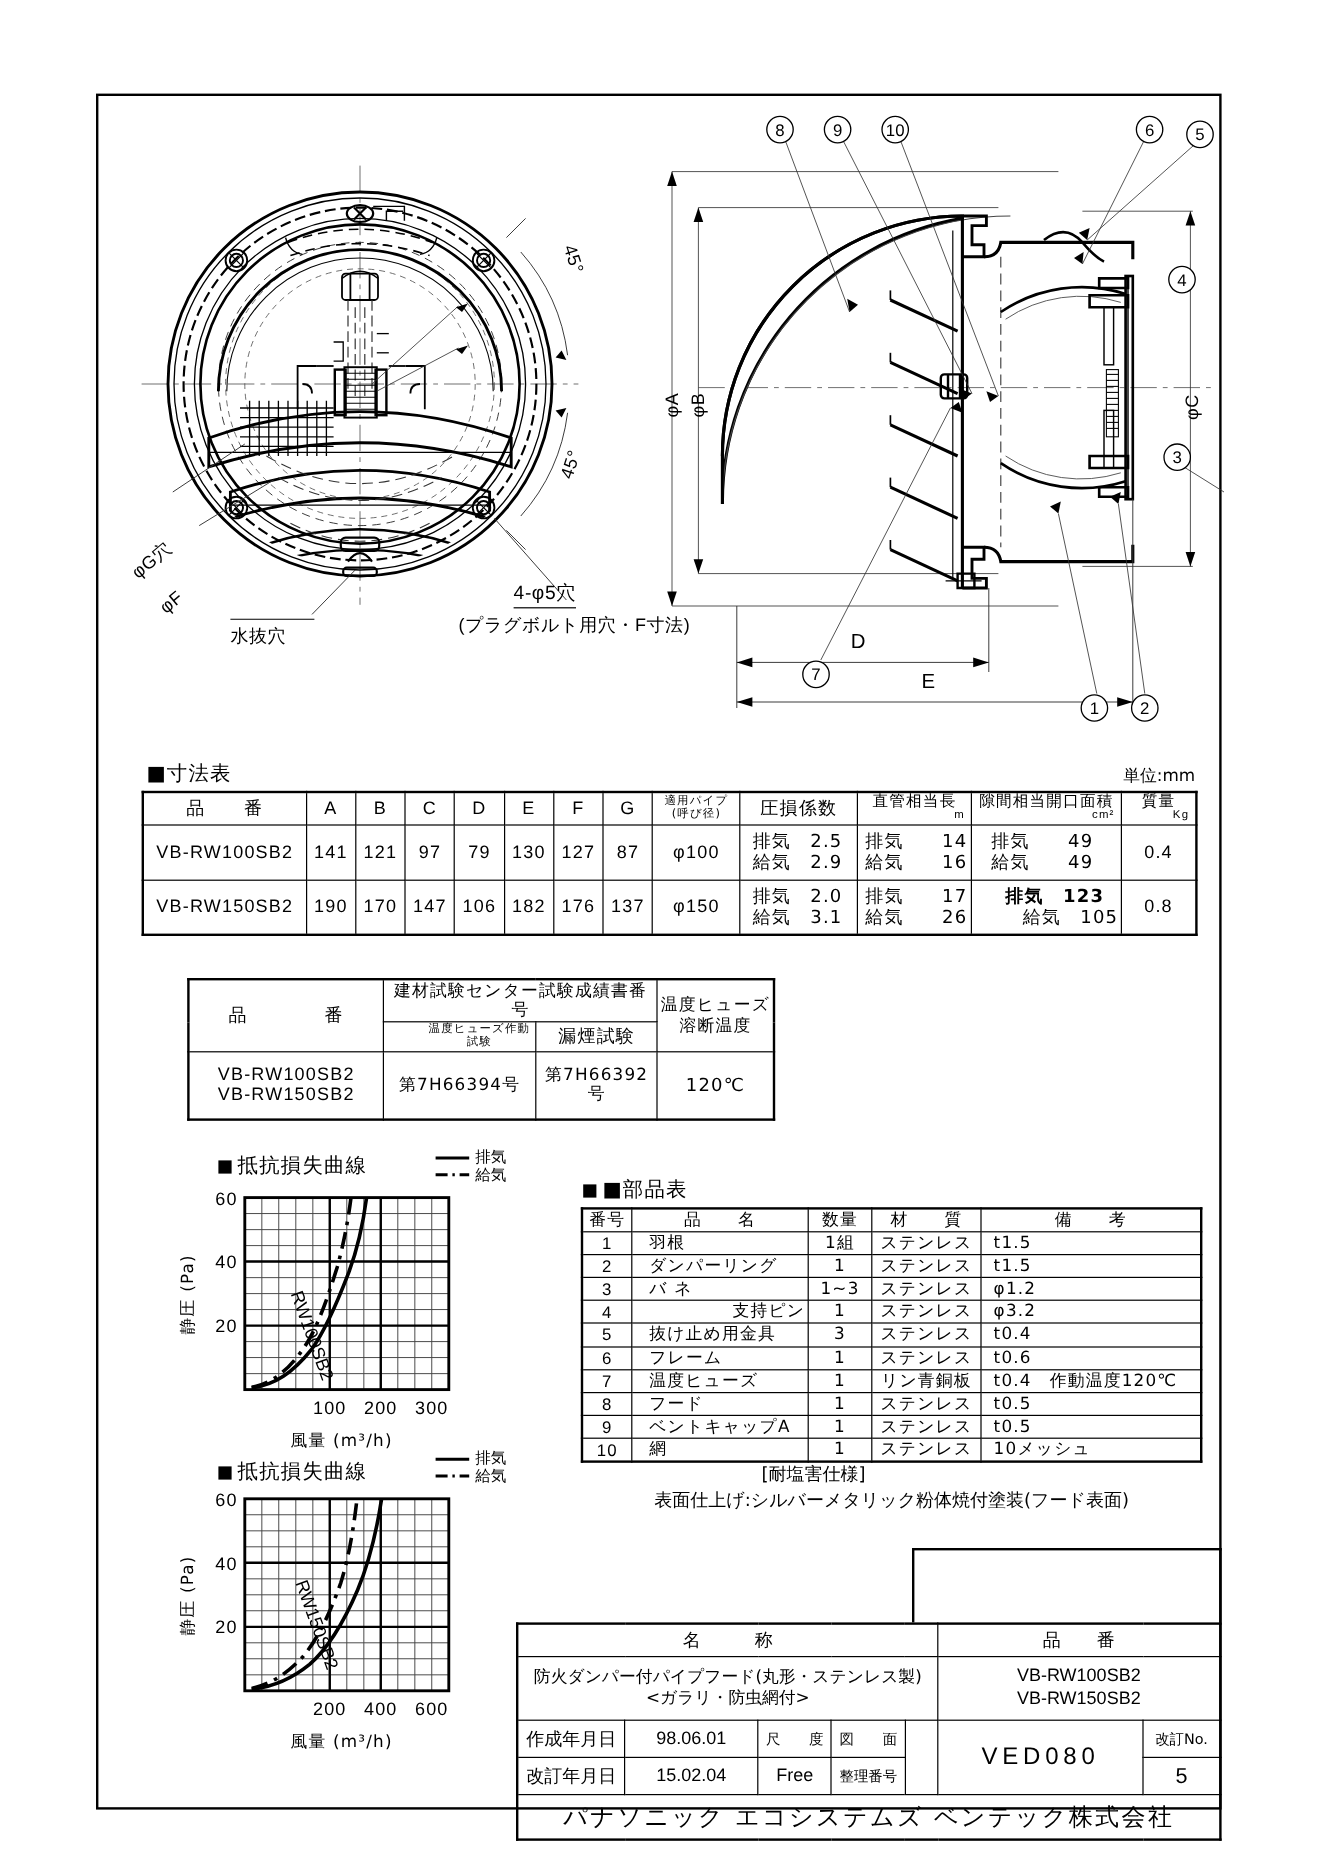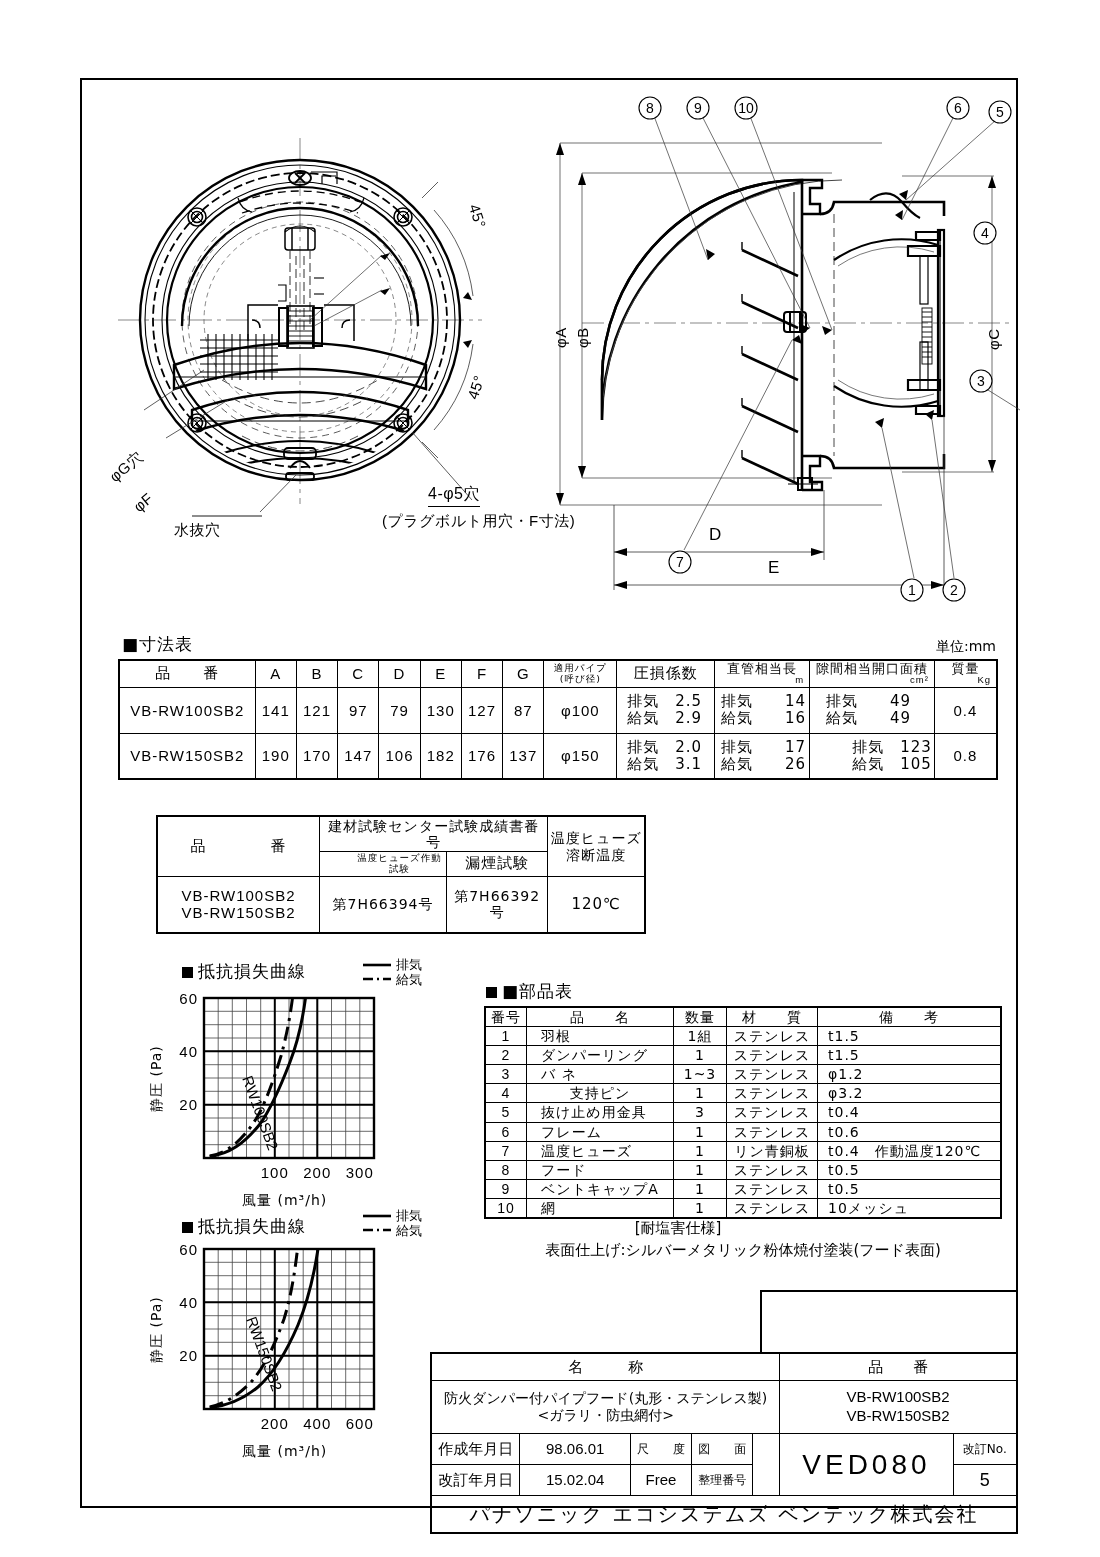--- a/index.html
+++ b/index.html
@@ -18,21 +18,21 @@
   
   .chartbox{position:absolute;}
   .chart-title{font-size:17px;letter-spacing:1px;white-space:nowrap;}
   .legend{font-size:13px;line-height:1.05;}
   .axis-t{font-size:14px;letter-spacing:1px;}
   
   table.tb{border-collapse:collapse;font-size:15px;}
   table.tb td{border:1px solid #000;text-align:center;padding:2px 3px;line-height:1.25;}
   table.tb{border:2px solid #000;}
   .cell-sm{font-size:12px;}
-  .cell-lg{font-size:28px;letter-spacing:4px;}
+  .cell-lg{font-size:20px;letter-spacing:4px;}
   .jp{font-family:"DejaVu Sans","Liberation Sans",sans-serif;}
 </style>
 </head>
 <body>
 
 <div class="sheet">
 
   <div class="abs" style="left:0px;top:0px;width:470px;height:500px;">
     <svg width="470" height="500" viewBox="0 0 470 500">
       <defs>
@@ -203,21 +203,21 @@
         <line x1="330" y1="352" x2="390" y2="420" stroke-width="0.8" stroke="#333"></line>
 
         <line x1="228" y1="240" x2="300" y2="175" stroke-width="0.7" stroke="#333"></line>
         <line x1="232" y1="246" x2="300" y2="210" stroke-width="0.7" stroke="#333"></line>
         <path d="M298 176 l 10 -3 l -5 7" fill="#000" stroke="none"></path>
         <path d="M298 211 l 10 -3 l -5 7" fill="#000" stroke="none"></path>
       </g>
     </svg>
     <div class="lbl" style="left:24px;top:392px;transform:rotate(-40deg);transform-origin:left top;font-size:15px;">φG穴</div>
     <div class="lbl" style="left:48px;top:422px;transform:rotate(-40deg);transform-origin:left top;font-size:15px;">φF</div>
-    <div class="lbl" style="left:92px;top:441px;font-size:15px;text-align:right;">水抜穴</div>
+    <div class="lbl" style="left:110px;top:441px;font-size:15px;text-align:right;">水抜穴</div>
     <div class="lbl" style="left:400px;top:122px;transform:rotate(72deg);transform-origin:left top;font-size:15px;">45°</div>
     <div class="lbl" style="left:382px;top:316px;transform:rotate(-72deg);transform-origin:left top;font-size:15px;">45°</div>
     <div class="lbl" style="left:346px;top:404px;font-size:16px;text-decoration:none;border-bottom:1.4px solid #000;padding-bottom:1px;">4-φ5穴</div>
     <div class="lbl" style="left:300px;top:432px;font-size:15px;">(プラグボルト用穴・F寸法)</div>
   </div>
 
   <div class="abs" style="left:420px;top:0px;width:518px;height:530px;">
     <svg width="518" height="530" viewBox="0 0 518 530">
       <g fill="none" stroke="#000">
 
@@ -481,21 +481,21 @@
           <td>φ150</td>
           <td>
             <div class="jp" style="text-align:left;padding-left:8px;">排気　2.0</div>
             <div class="jp" style="text-align:left;padding-left:8px;">給気　3.1</div>
           </td>
           <td>
             <div class="jp" style="text-align:left;padding-left:4px;">排気　　17</div>
             <div class="jp" style="text-align:left;padding-left:4px;">給気　　26</div>
           </td>
           <td>
-            <div class="jp" style="text-align:right;padding-left:14px;">排気　123</div>
+            <div class="jp" style="text-align:center;padding-left:14px;font-weight:bold;">排気　123</div>
             <div class="jp" style="text-align:right;padding-left:14px;">給気　105</div>
           </td>
           <td>0.8</td>
         </tr>
       </tbody>
     </table>
   </div>
 
   <div class="abs" style="left:74px;top:735px;">
     <table class="dw" style="width:490px;">
@@ -699,21 +699,21 @@
         </tr>
         <tr>
           <td>3</td>
           <td class="jp" style="text-align:left;padding-left:14px;">バ ネ</td>
           <td class="jp">1~3</td>
           <td class="jp">ステンレス</td>
           <td style="text-align:left;padding-left:10px;" class="jp">φ1.2</td>
         </tr>
         <tr>
           <td>4</td>
-          <td class="jp" style="text-align:center;padding-left:2px;">支持ピン</td>
+          <td class="jp" style="text-align:right;padding-left:2px;">支持ピン</td>
           <td class="jp">1</td>
           <td class="jp">ステンレス</td>
           <td style="text-align:left;padding-left:10px;" class="jp">φ3.2</td>
         </tr>
         <tr>
           <td>5</td>
           <td class="jp" style="text-align:left;padding-left:14px;">抜け止め用金具</td>
           <td class="jp">3</td>
           <td class="jp">ステンレス</td>
           <td style="text-align:left;padding-left:10px;" class="jp">t0.4</td>

